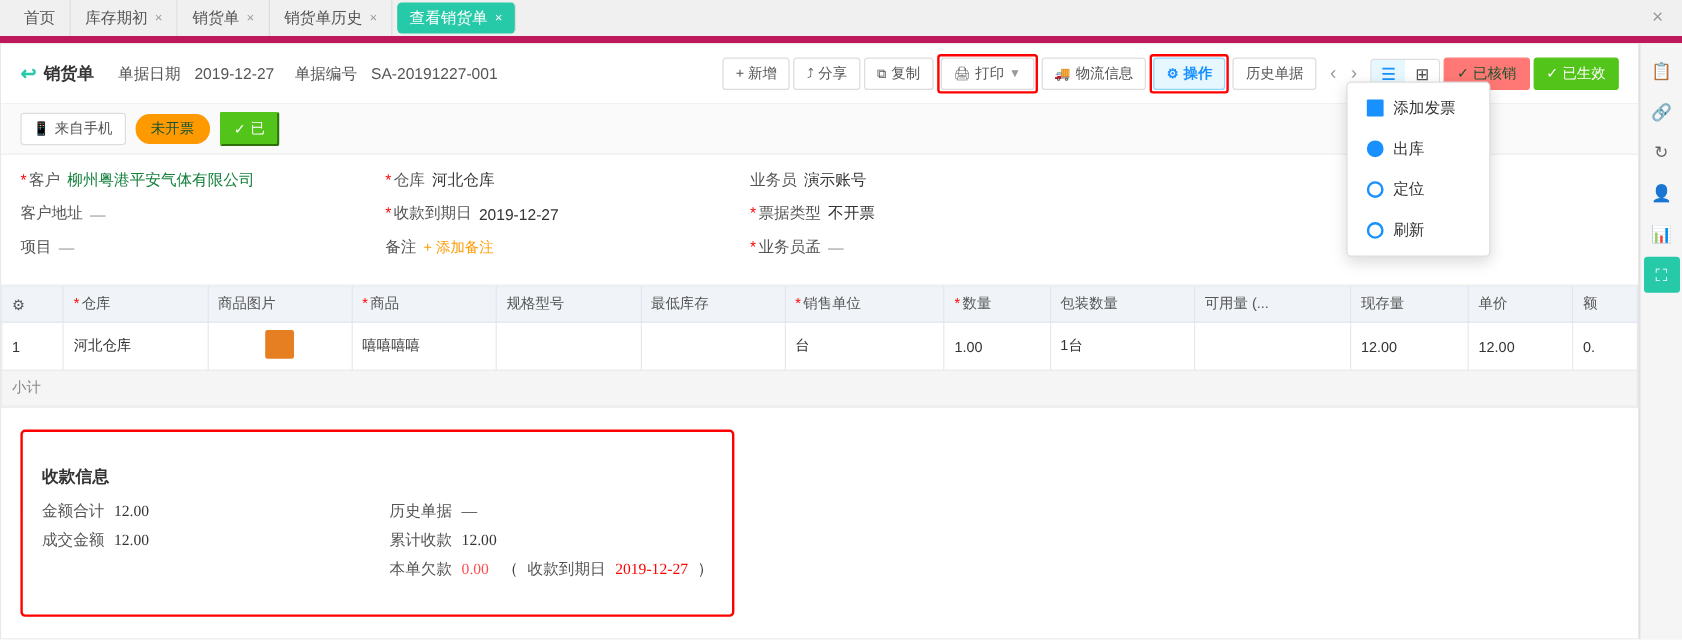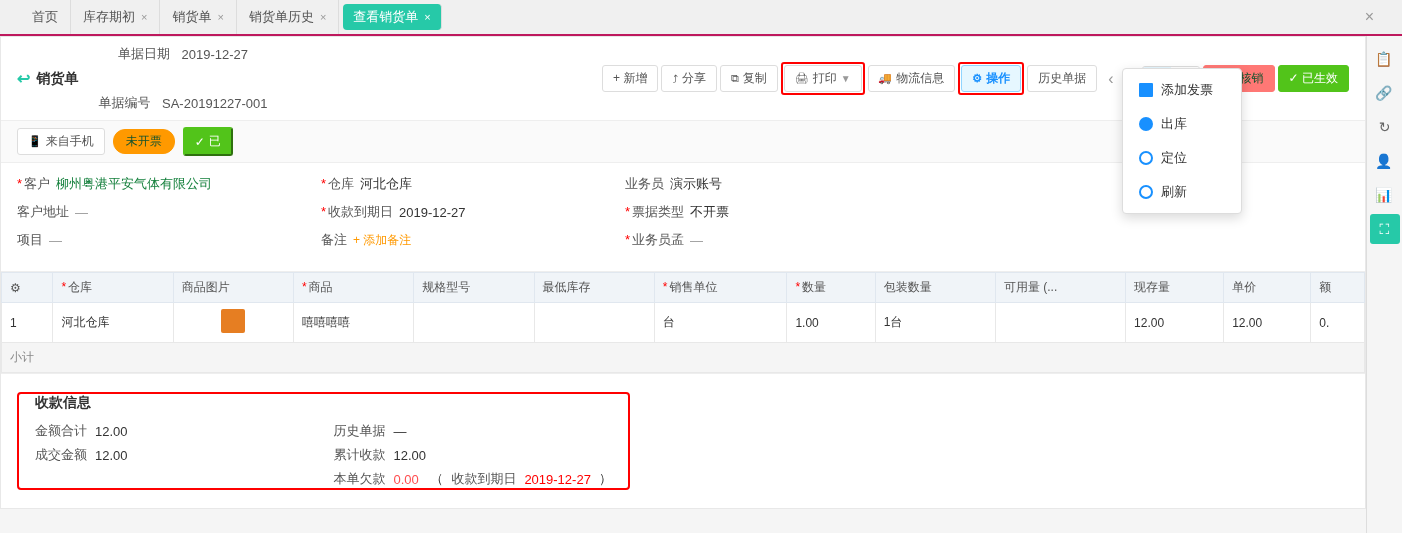--- a/index.html
+++ b/index.html
@@ -1,21 +1,21 @@
 <!DOCTYPE html>
 <html><head>
   <meta charset="utf-8">
   <style>
     * { box-sizing: border-box; margin: 0; padding: 0; }
     body { font-family: 'Microsoft YaHei', Arial, sans-serif; font-size: 13px; background: #f5f5f5; color: #333; }
     
     
     .tab-bar {
-      display: flex; align-items: center; background: #f0f0f0; border-bottom: 2px solid #be185d;
-      padding: 0 20px; height: 36px; position: relative;
+      display: flex; align-items: center; background: #f0f0f0; border-bottom: 6px solid #be185d;
+      padding: 0 8px; height: 36px; position: relative;
     }
     .tab {
       display: flex; align-items: center; padding: 0 12px; height: 100%;
       background: #f0f0f0; border-right: 1px solid #ddd; cursor: pointer;
       font-size: 13px; color: #555; white-space: nowrap;
     }
     .tab.highlight { background: #26c9a8; color: #fff; border-radius: 4px; margin: 4px 4px; height: 26px; padding: 0 10px; }
     .tab .close { margin-left: 6px; color: #999; font-size: 11px; cursor: pointer; }
     .tab.highlight .close { color: #fff; }
     .tab-close-x { margin-left: auto; font-size: 16px; cursor: pointer; color: #999; padding: 0 8px; }
@@ -23,21 +23,21 @@
     
     .main { background: #fff; border: 1px solid #e8e8e8; margin: 0; }
 
     
     .doc-header {
       display: flex; align-items: center; padding: 8px 16px; border-bottom: 1px solid #eee;
       background: #fff;
     }
     .doc-title { display: flex; align-items: center; gap: 6px; font-size: 14px; font-weight: bold; color: #333; }
     .doc-title-icon { color: #26c9a8; font-size: 16px; }
-    .doc-meta { display: flex; align-items: center; gap: 31px; margin-left: 20px; font-size: 13px; color: #555; flex-direction: column; }
+    .doc-meta { display: flex; align-items: flex-start; gap: 17px; margin-left: 20px; font-size: 13px; color: #555; }
     .doc-meta span { display: flex; align-items: center; gap: 4px; }
     .doc-actions { margin-left: auto; display: flex; align-items: center; gap: 3px; }
     .btn-action {
       display: flex; align-items: center; gap: 4px; padding: 4px 10px; border: 1px solid #ddd;
       border-radius: 3px; background: #fff; cursor: pointer; font-size: 12px; color: #555;
     }
     .btn-status-cancel { background: #ff7875; color: #14532d; border: 1px solid #ff7875; border-radius: 3px; padding: 4px 10px; font-size: 12px; }
     .btn-status-effect { background: #52c41a; color: #fff; border: 1px solid #52c41a; border-radius: 3px; padding: 4px 10px; font-size: 12px; }
 
     
@@ -68,22 +68,22 @@
       background: #f0f4f8; border: 1px solid #e0e7ef; padding: 6px 8px;
       text-align: left; font-weight: normal; color: #555; white-space: nowrap;
     }
     .data-table th .required { color: red; }
     .data-table td { border: 1px solid #e8e8e8; padding: 6px 8px; color: #333; white-space: nowrap; }
     .data-table tr:nth-child(even) td { background: #fafafa; }
     .subtotal-row td { background: #f5f5f5 !important; color: #888; font-size: 12px; }
 
     
     .payment-section {
-      border: 2px solid red; border-radius: 4px; padding: 0 16px; margin: 10px 16px;
-      background: #fff; display: inline-block; min-width: 520px;
+      border: 2px solid red; border-radius: 4px; padding: 29px 16px; margin: 10px 16px;
+      background: #fff; display: inline-block; min-width: 520px; font-family: Liberation Serif, serif;
     }
     .payment-title { font-size: 14px; font-weight: bold; margin-bottom: 10px; }
     .payment-grid { display: grid; grid-template-columns: 1fr 1fr; gap: 6px 20px; }
     .payment-row { display: flex; align-items: center; gap: 8px; font-size: 13px; }
     .payment-label { color: #555; white-space: nowrap; }
     .payment-value { color: #333; }
     .payment-value.overdue { color: #ff4d4f; }
     .payment-value.date-red { color: red; }
 
     

